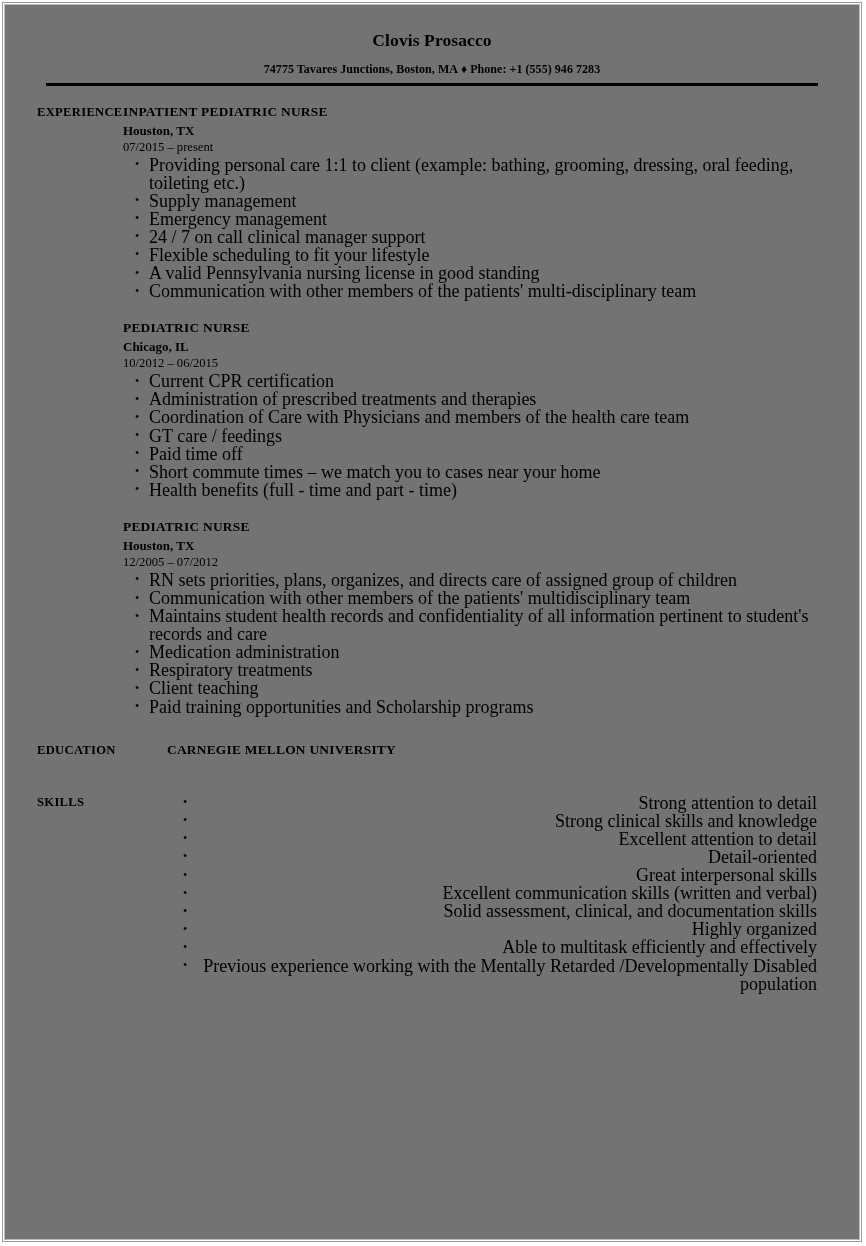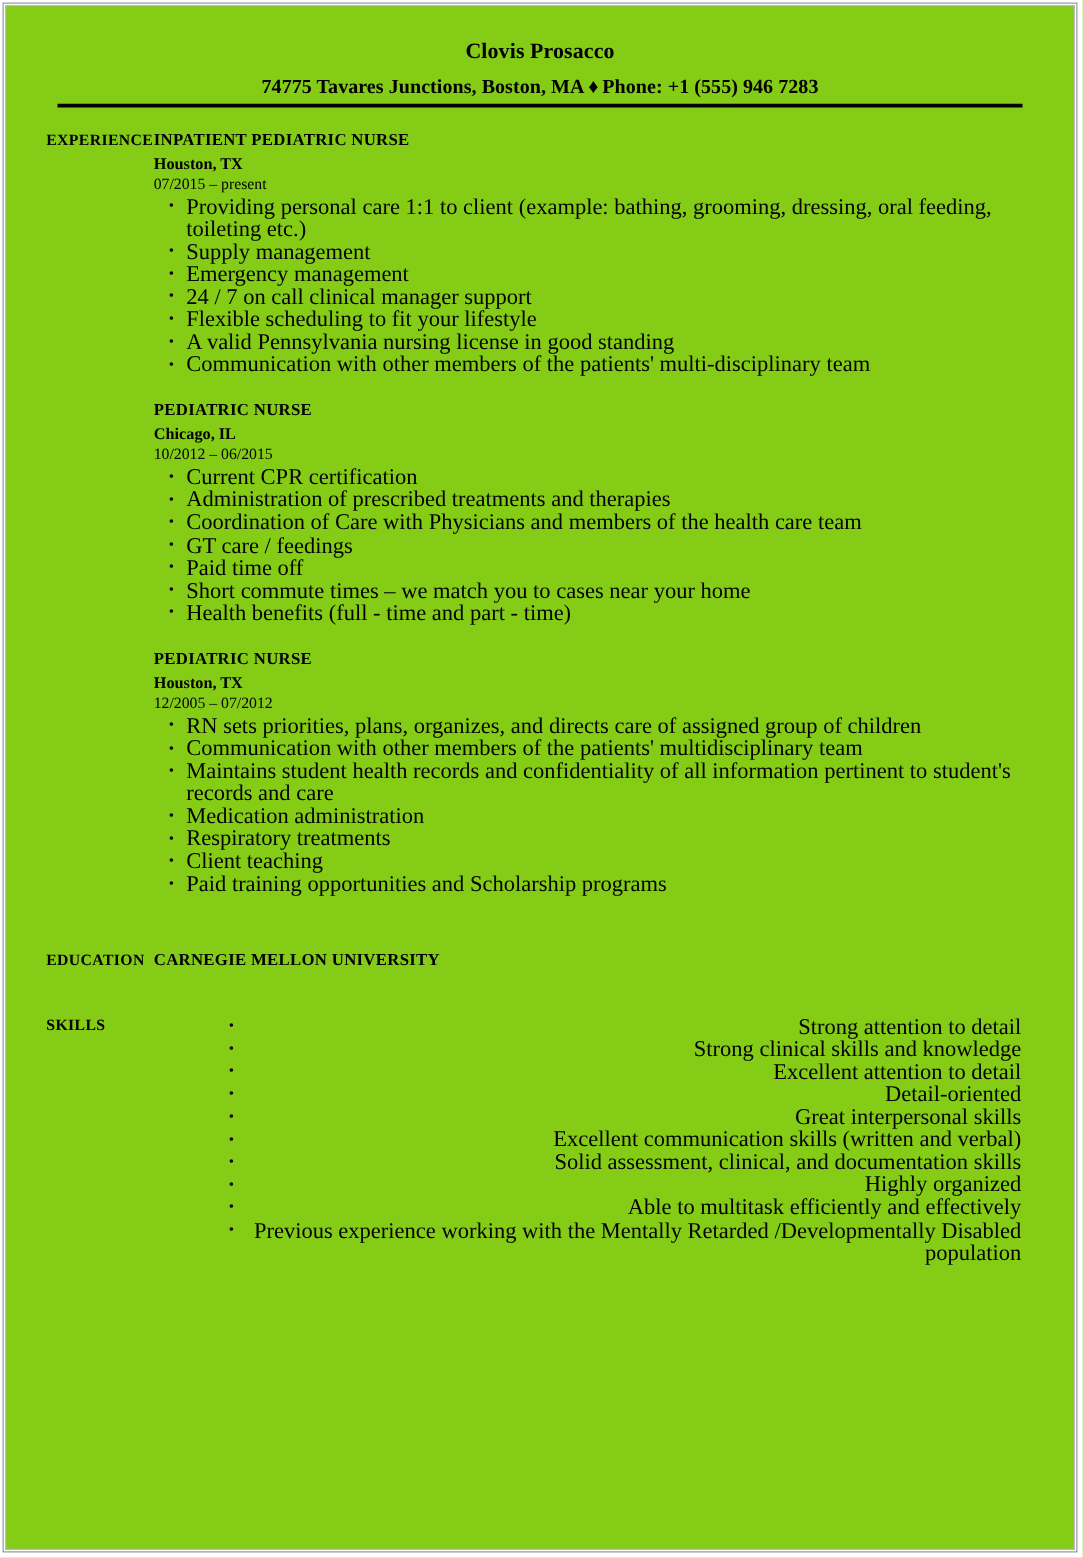--- a/index.html
+++ b/index.html
@@ -28,37 +28,37 @@
     background: #ffffff;
   }
   .page {
     position: absolute;
     left: 4px;
     top: 4px;
     width: 856px;
     height: 1236px;
     border: 1px solid #b9b9bf;
     box-sizing: border-box;
-    background: #84cc16;
+    background: #737373;
     overflow: hidden;
   }
 
   
   .hdr {
     text-align: center;
     padding-top: 25px;
   }
   .hdr-name {
     font-size: 17.5px;
     font-weight: bold;
     letter-spacing: 0.1px;
     line-height: 20px;
   }
   .hdr-contact {
-    font-size: 16px;
+    font-size: 12px;
     font-weight: bold;
     line-height: 17px;
     margin-top: 11px;
     letter-spacing: 0.05px;
   }
   .hdr-sep {
     display: inline-block;
     padding: 0 3px;
   }
   .hdr-rule {
@@ -130,21 +130,21 @@
     content: "\2022";
     position: absolute;
     left: 12px;
     top: -0.5px;
     font-size: 12px;
     line-height: 18.1px;
   }
 
   
   .section-experience { }
-  .section-education { margin-top: 43px; }
+  .section-education { margin-top: 25px; gap: 44px; }
   .section-skills { margin-top: 34px; gap: 48px; }
 
   .edu-name {
     font-size: 13.4px;
     font-weight: bold;
     letter-spacing: 0.25px;
     line-height: 18px;
   }
   .skills-list { margin-top: 0; text-align: right; }
   .skills-list > li { line-height: 18.1px; }

